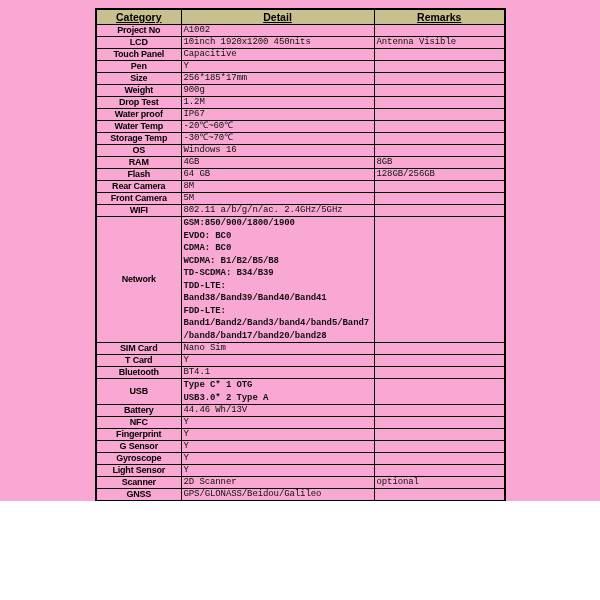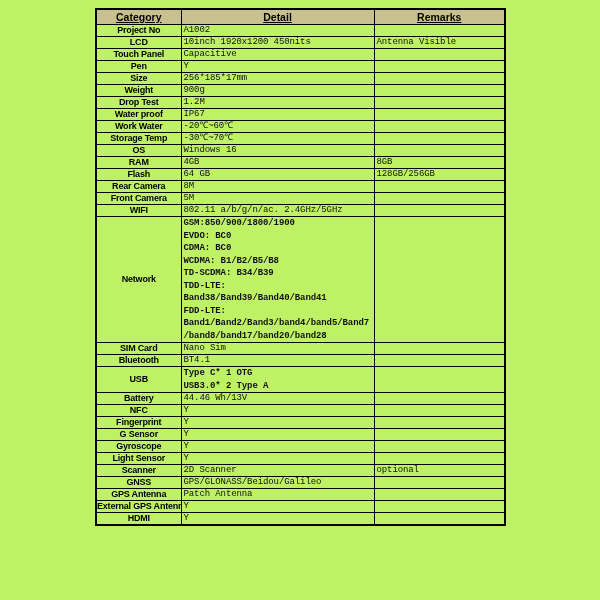--- a/index.html
+++ b/index.html
@@ -6,22 +6,22 @@
     margin: 0;
     padding: 0;
     width: 600px;
     height: 600px;
     background: #ffffff;
     font-family: "Liberation Mono", monospace;
   }
   .sheet {
     position: relative;
     width: 600px;
-    height: 600px;
-    background: #bef264;
+    height: 501px;
+    background: #f9a8d4;
     overflow: hidden;
   }
   table.spec {
     position: absolute;
     left: 95px;
     top: 8px;
     width: 409px;
     border-collapse: collapse;
     table-layout: fixed;
     border: 2px solid #000;
@@ -133,21 +133,21 @@
           <td class="cat">Drop Test</td>
           <td class="det">1.2M</td>
           <td class="rem"></td>
         </tr>
         <tr>
           <td class="cat">Water proof</td>
           <td class="det">IP67</td>
           <td class="rem"></td>
         </tr>
         <tr>
-          <td class="cat">Work Water</td>
+          <td class="cat">Water Temp</td>
           <td class="det">-20℃~60℃</td>
           <td class="rem"></td>
         </tr>
         <tr>
           <td class="cat">Storage Temp</td>
           <td class="det">-30℃~70℃</td>
           <td class="rem"></td>
         </tr>
         <tr>
           <td class="cat">OS</td>
@@ -194,20 +194,25 @@
             <div class="line">/band8/band17/band20/band28</div>
           </td>
           <td class="rem"></td>
         </tr>
         <tr>
           <td class="cat">SIM Card</td>
           <td class="det">Nano Sim</td>
           <td class="rem"></td>
         </tr>
         <tr>
+          <td class="cat">T Card</td>
+          <td class="det">Y</td>
+          <td class="rem"></td>
+        </tr>
+        <tr>
           <td class="cat">Bluetooth</td>
           <td class="det">BT4.1</td>
           <td class="rem"></td>
         </tr>
         <tr>
           <td class="cat">USB</td>
           <td class="det multi">
             <div class="line">Type C* 1 OTG</div>
             <div class="line">USB3.0* 2 Type A</div>
           </td>

